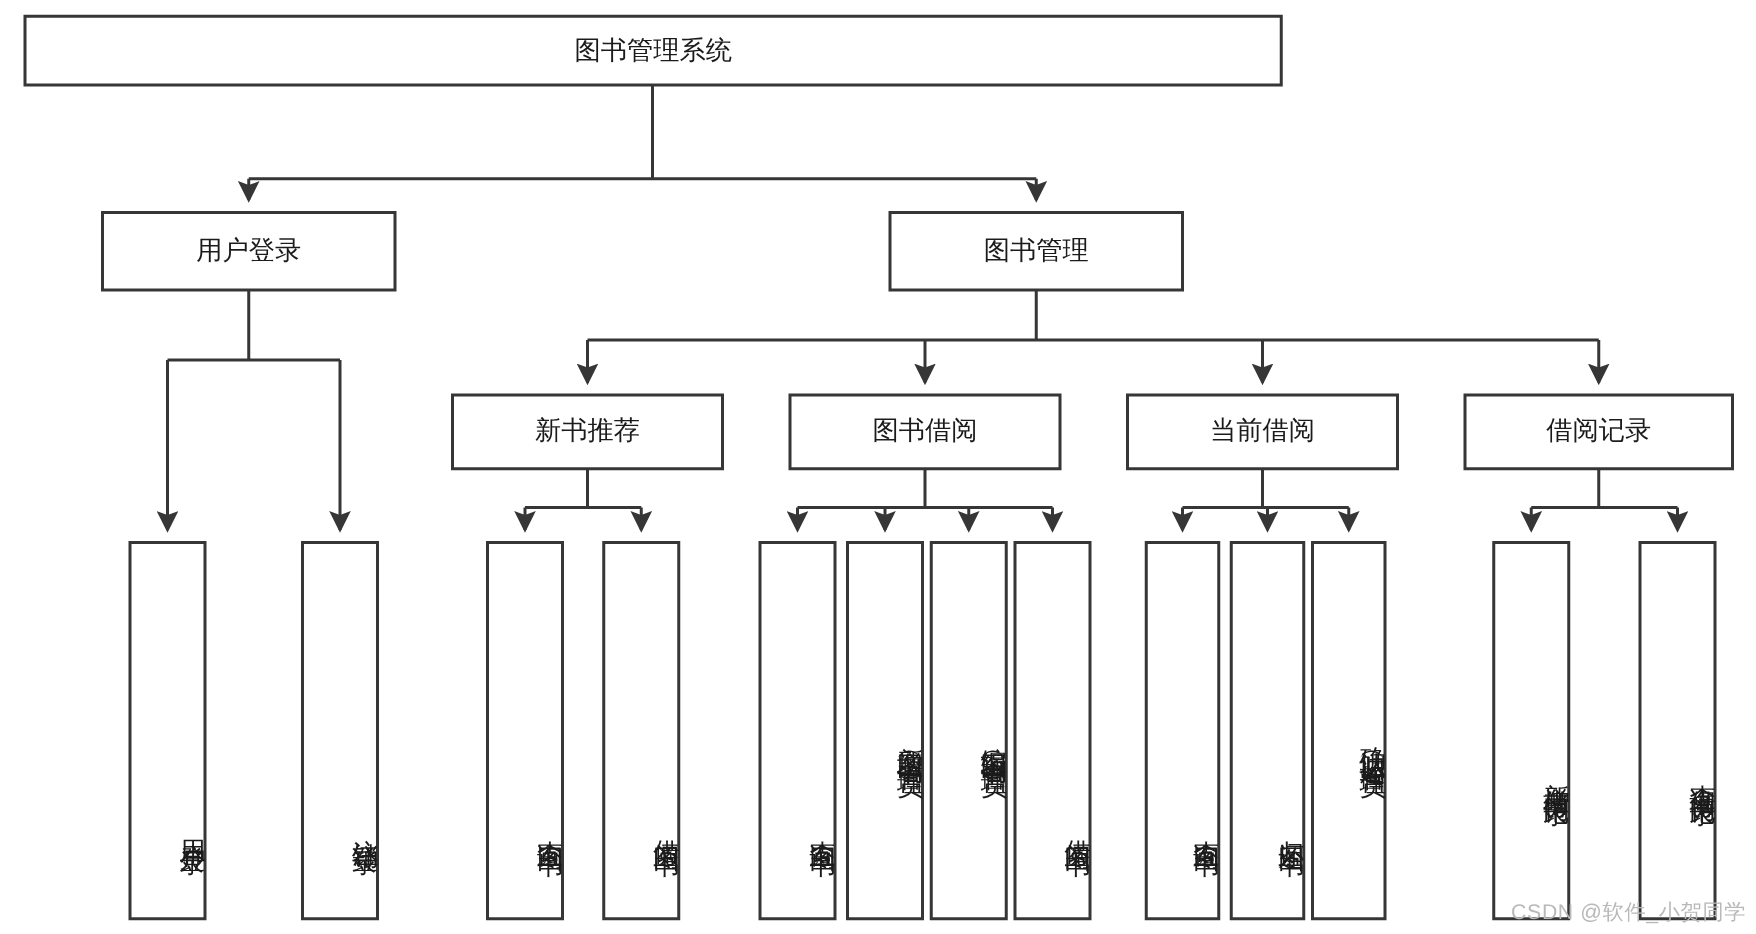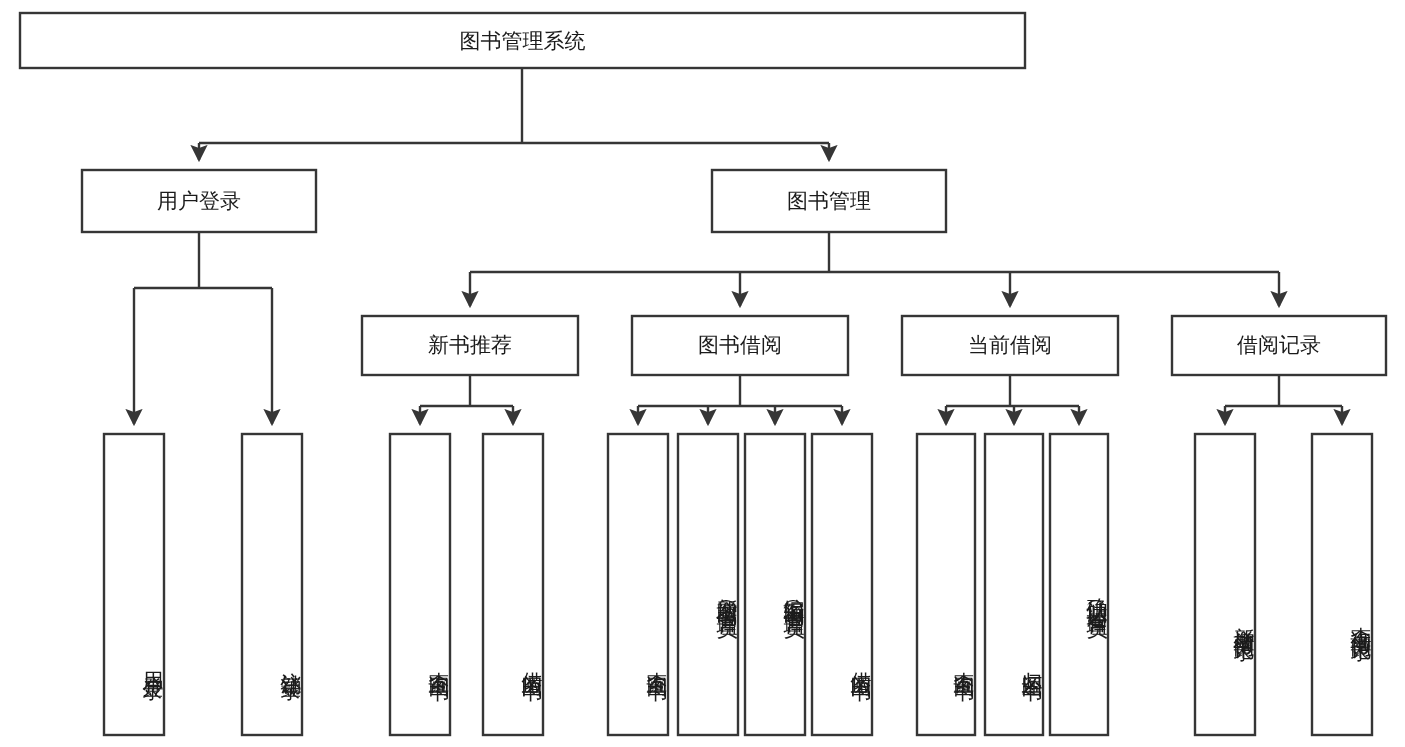--- a/index.html
+++ b/index.html
@@ -181,13 +181,14 @@
   <div class="leaf-label" style="left:608px;  top:434px; width:60px; height:301px; padding-top:76px;">查询图书</div>
   <div class="leaf-label" style="left:678px;  top:434px; width:60px; height:301px; padding-top:10px;">新增图书（管理员）</div>
   <div class="leaf-label" style="left:745px;  top:434px; width:60px; height:301px; padding-top:10px;">编辑图书（管理员）</div>
   <div class="leaf-label" style="left:812px;  top:434px; width:60px; height:301px; padding-top:76px;">借阅图书</div>
   <div class="leaf-label" style="left:917px;  top:434px; width:58px; height:301px; padding-top:76px;">查询图书</div>
   <div class="leaf-label" style="left:985px;  top:434px; width:58px; height:301px; padding-top:76px;">归还图书</div>
   <div class="leaf-label" style="left:1050px; top:434px; width:58px; height:301px; padding-top:10px;">确认归还（管理员）</div>
   <div class="leaf-label" style="left:1195px; top:434px; width:60px; height:301px; padding-top:34px;">新增借阅记录</div>
   <div class="leaf-label" style="left:1312px; top:434px; width:60px; height:301px; padding-top:34px;">查询借阅记录</div>
 
+  <div class="watermark">CSDN @软件_小贺同学</div>
 </div>
 
 </body></html>

